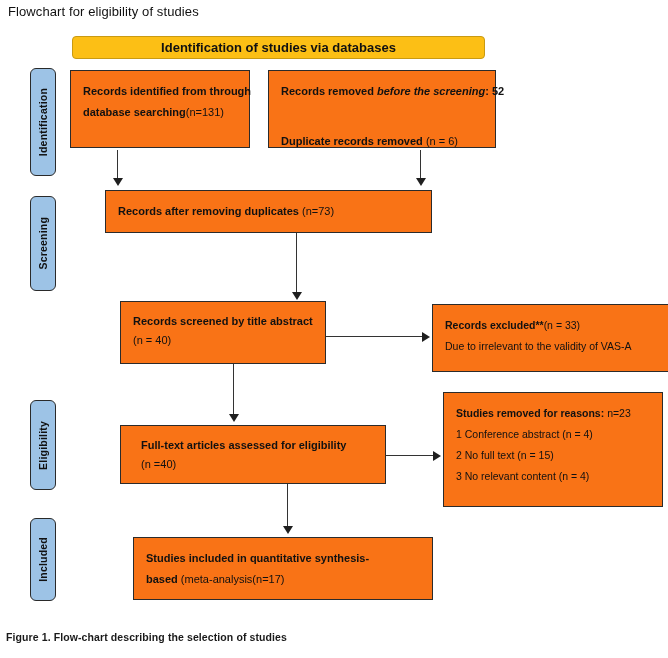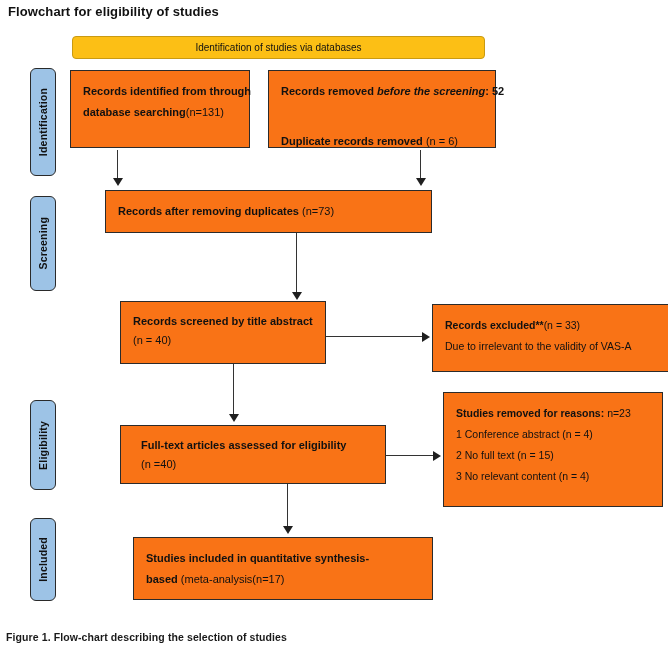--- a/index.html
+++ b/index.html
@@ -18,21 +18,21 @@
     overflow: hidden;
     background: #ffffff;
   }
 
   
   .page-title {
     position: absolute;
     left: 8px;
     top: 4px;
     font-size: 13px;
-    font-weight: 700;
+    font-weight: 400;
     color: #111111;
     letter-spacing: 0.1px;
   }
   .figure-caption {
     position: absolute;
     left: 6px;
     top: 631px;
     font-size: 10.5px;
     font-weight: 600;
     color: #1a1a1a;
@@ -48,22 +48,22 @@
     height: 23px;
     background: #FCBF15;
     border: 1px solid #C99A12;
     border-radius: 4px;
     display: flex;
     align-items: center;
     justify-content: center;
     box-sizing: border-box;
   }
   .banner-label {
-    font-size: 10px;
-    font-weight: normal;
+    font-size: 13px;
+    font-weight: bold;
     color: #111111;
   }
 
   
   .stage {
     position: absolute;
     left: 30px;
     width: 26px;
     background: #9DC3E6;
     border: 1.3px solid #2A2A2A;

